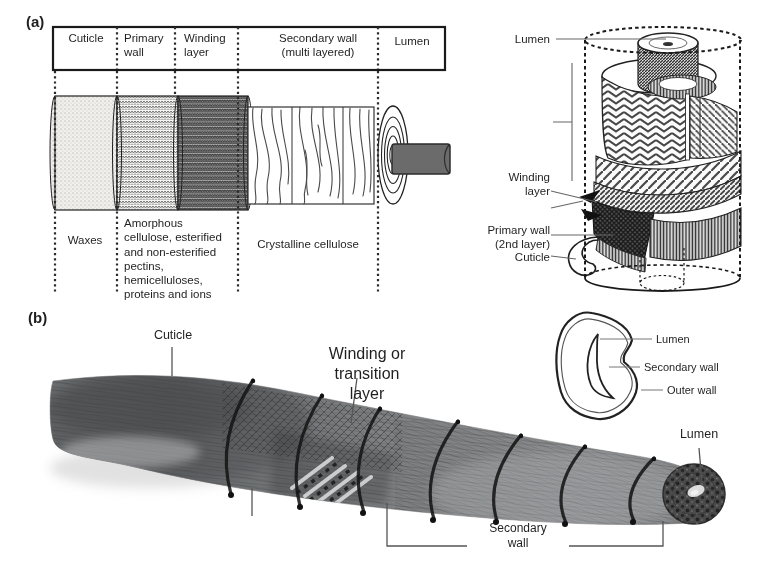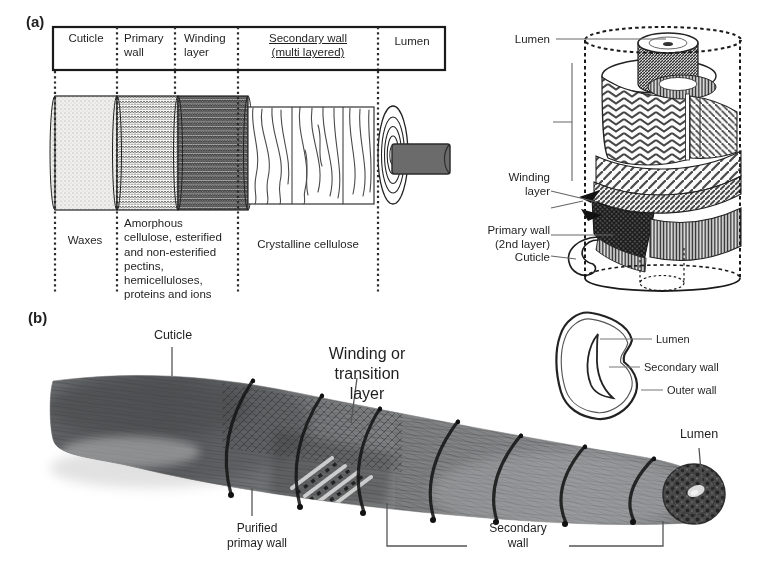--- a/index.html
+++ b/index.html
@@ -292,36 +292,35 @@
       <line x1="641" y1="390" x2="663" y2="390"></line>
     </g>
   </g>
 </svg>
 
 <div class="marker" style="left:26px;top:13px;">(a)</div>
 
 <div class="lbl c nw" style="left:55px;top:31px;width:62px;">Cuticle</div>
 <div class="lbl" style="left:124px;top:31px;width:50px;">Primary wall</div>
 <div class="lbl" style="left:184px;top:31px;width:50px;">Winding layer</div>
-<div class="lbl c" style="left:258px;top:31px;width:100px;text-decoration:underline;">Secondary wall (multi layered)</div>
+<div class="lbl c" style="left:268px;top:31px;width:100px;">Secondary wall (multi layered)</div>
 <div class="lbl c nw" style="left:380px;top:34px;width:64px;">Lumen</div>
 
 <div class="lbl c nw" style="left:55px;top:233px;width:60px;">Waxes</div>
 <div class="lbl c nw" style="left:240px;top:237px;width:136px;">Crystalline cellulose</div>
 <div class="lbl" style="left:124px;top:216px;width:102px;">Amorphous cellulose, esterified and non-esterified pectins, hemicelluloses, proteins and ions</div>
 
 <div class="lbl r nw" style="left:492px;top:32px;width:58px;">Lumen</div>
 <div class="lbl r" style="left:502px;top:170px;width:48px;">Winding layer</div>
 <div class="lbl r" style="left:478px;top:223px;width:72px;">Primary wall (2nd layer)</div>
 <div class="lbl r nw" style="left:492px;top:250px;width:58px;">Cuticle</div>
 
 <div class="marker" style="left:28px;top:309px;">(b)</div>
 <div class="lbl c nw" style="left:140px;top:328px;width:66px;font-size:12.5px;">Cuticle</div>
 <div class="lbl c" style="left:322px;top:344px;width:90px;font-size:16px;">Winding or transition layer</div>
-<div class="lbl c" style="left:222px;top:521px;width:70px;font-size:12px;">Purified primay wall</div>
 <div class="lbl c" style="left:483px;top:521px;width:70px;font-size:12px;">Secondary wall</div>
 <div class="lbl c nw" style="left:670px;top:427px;width:58px;font-size:12.5px;">Lumen</div>
 
 <div class="lbl nw small" style="left:656px;top:333px;">Lumen</div>
 <div class="lbl nw small" style="left:644px;top:361px;">Secondary wall</div>
 <div class="lbl nw small" style="left:667px;top:384px;">Outer wall</div>
 
 </div>
 
 </body></html>

